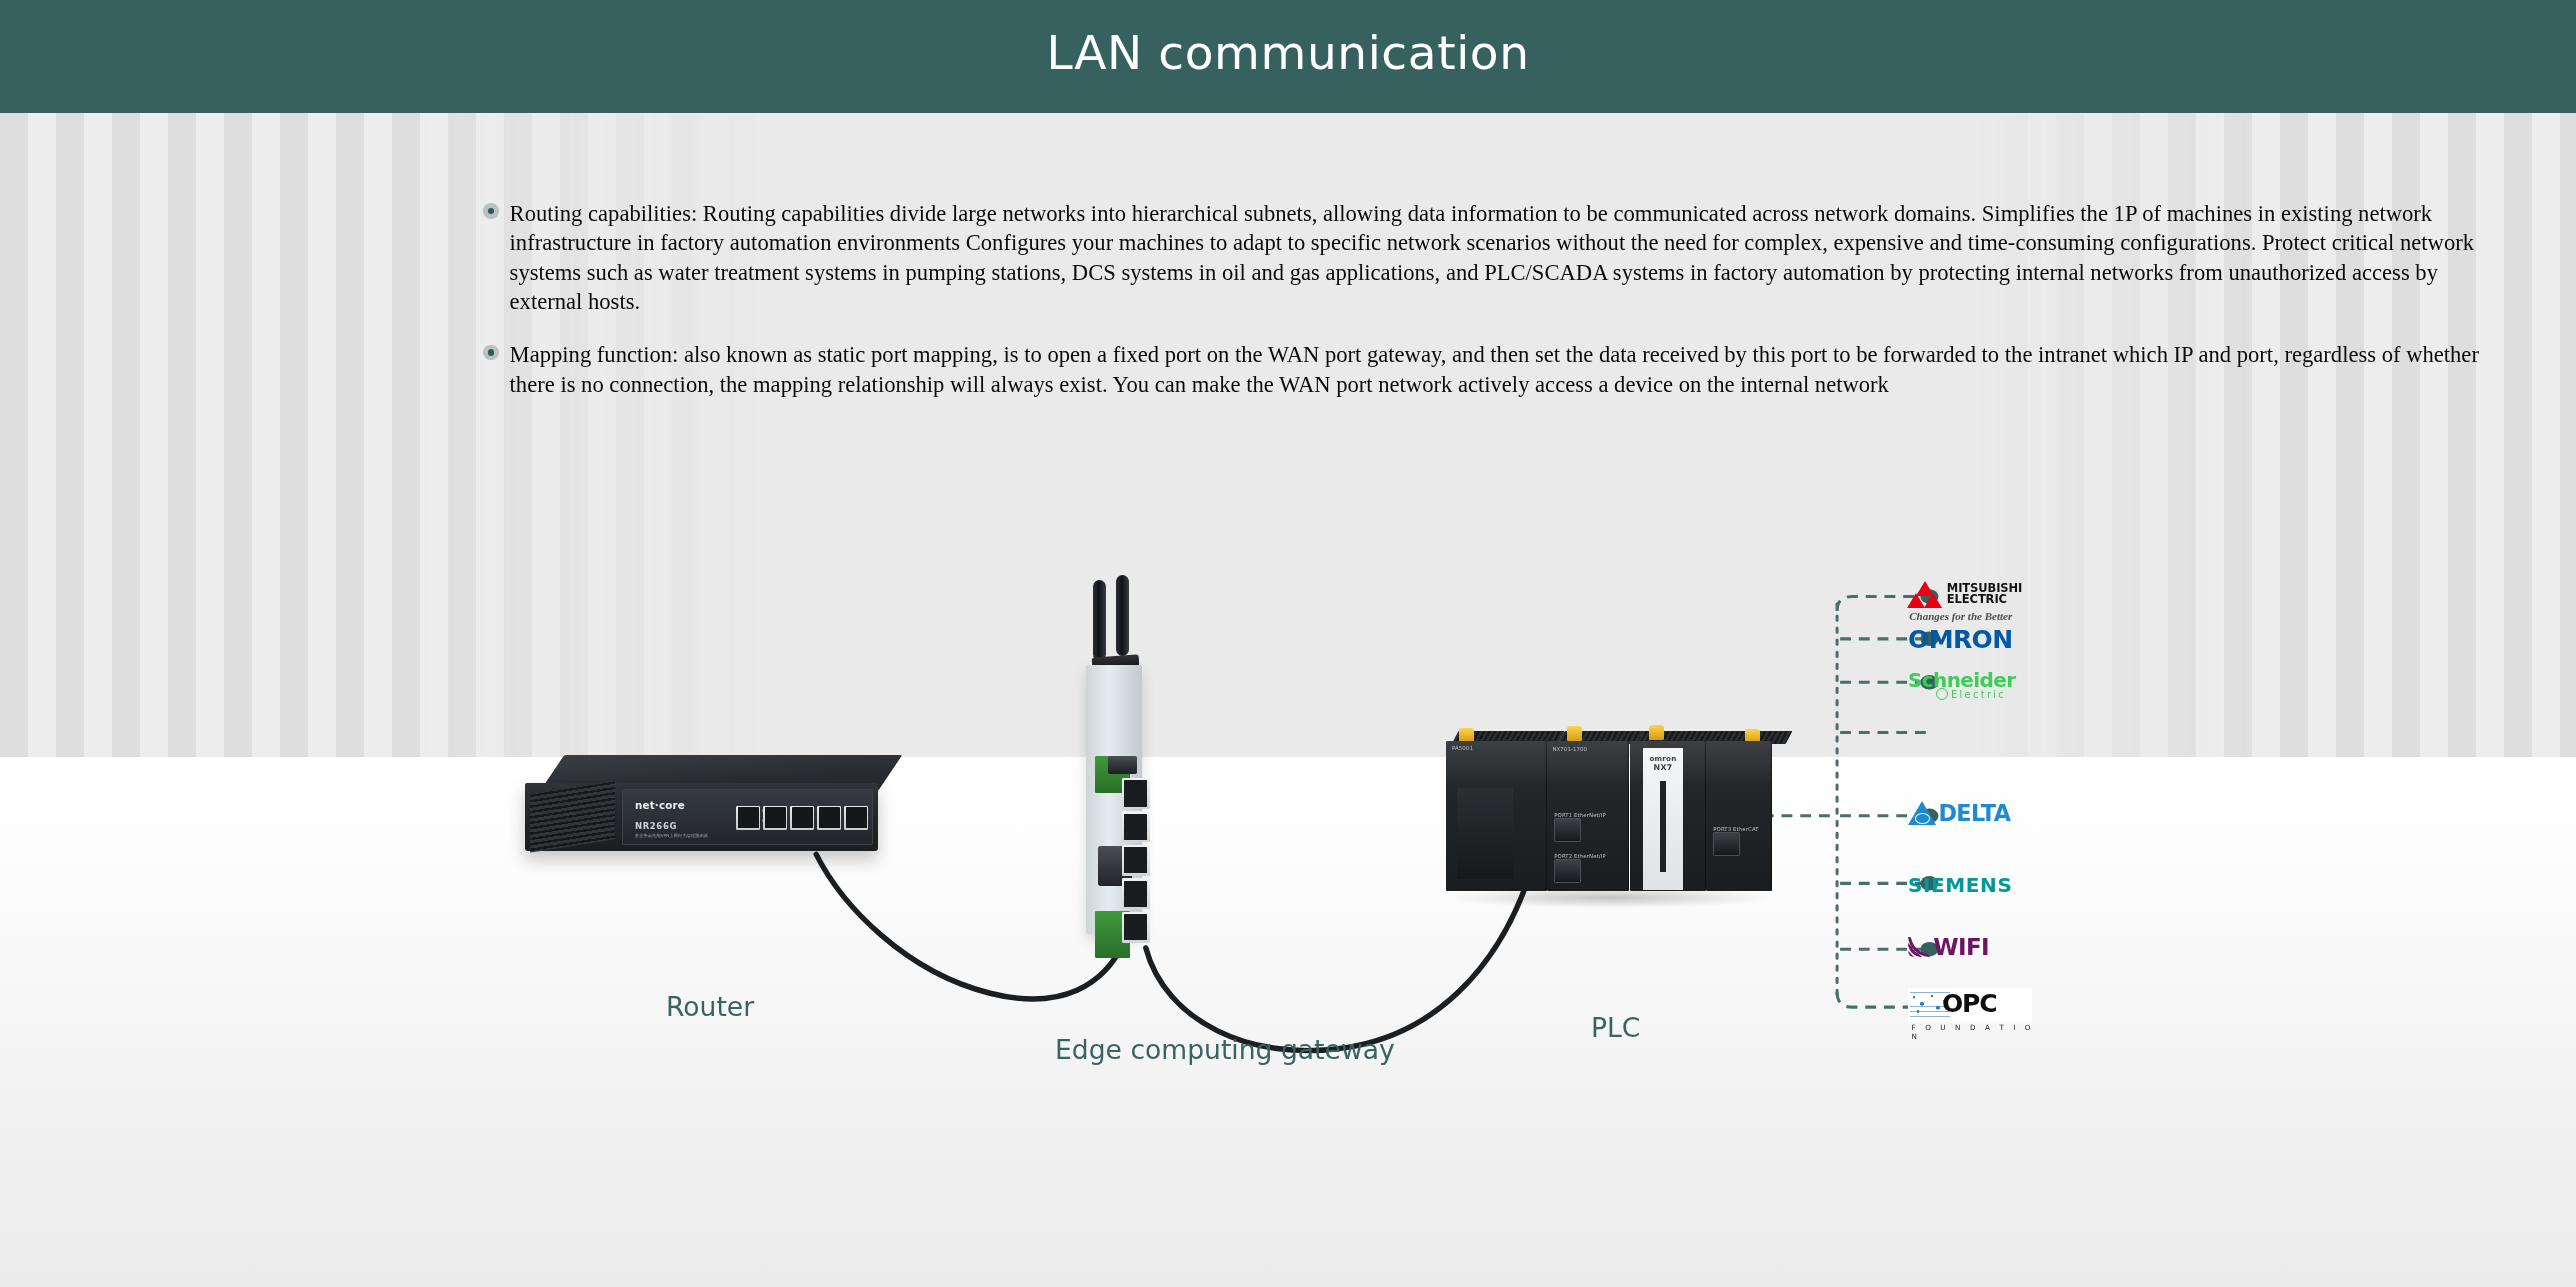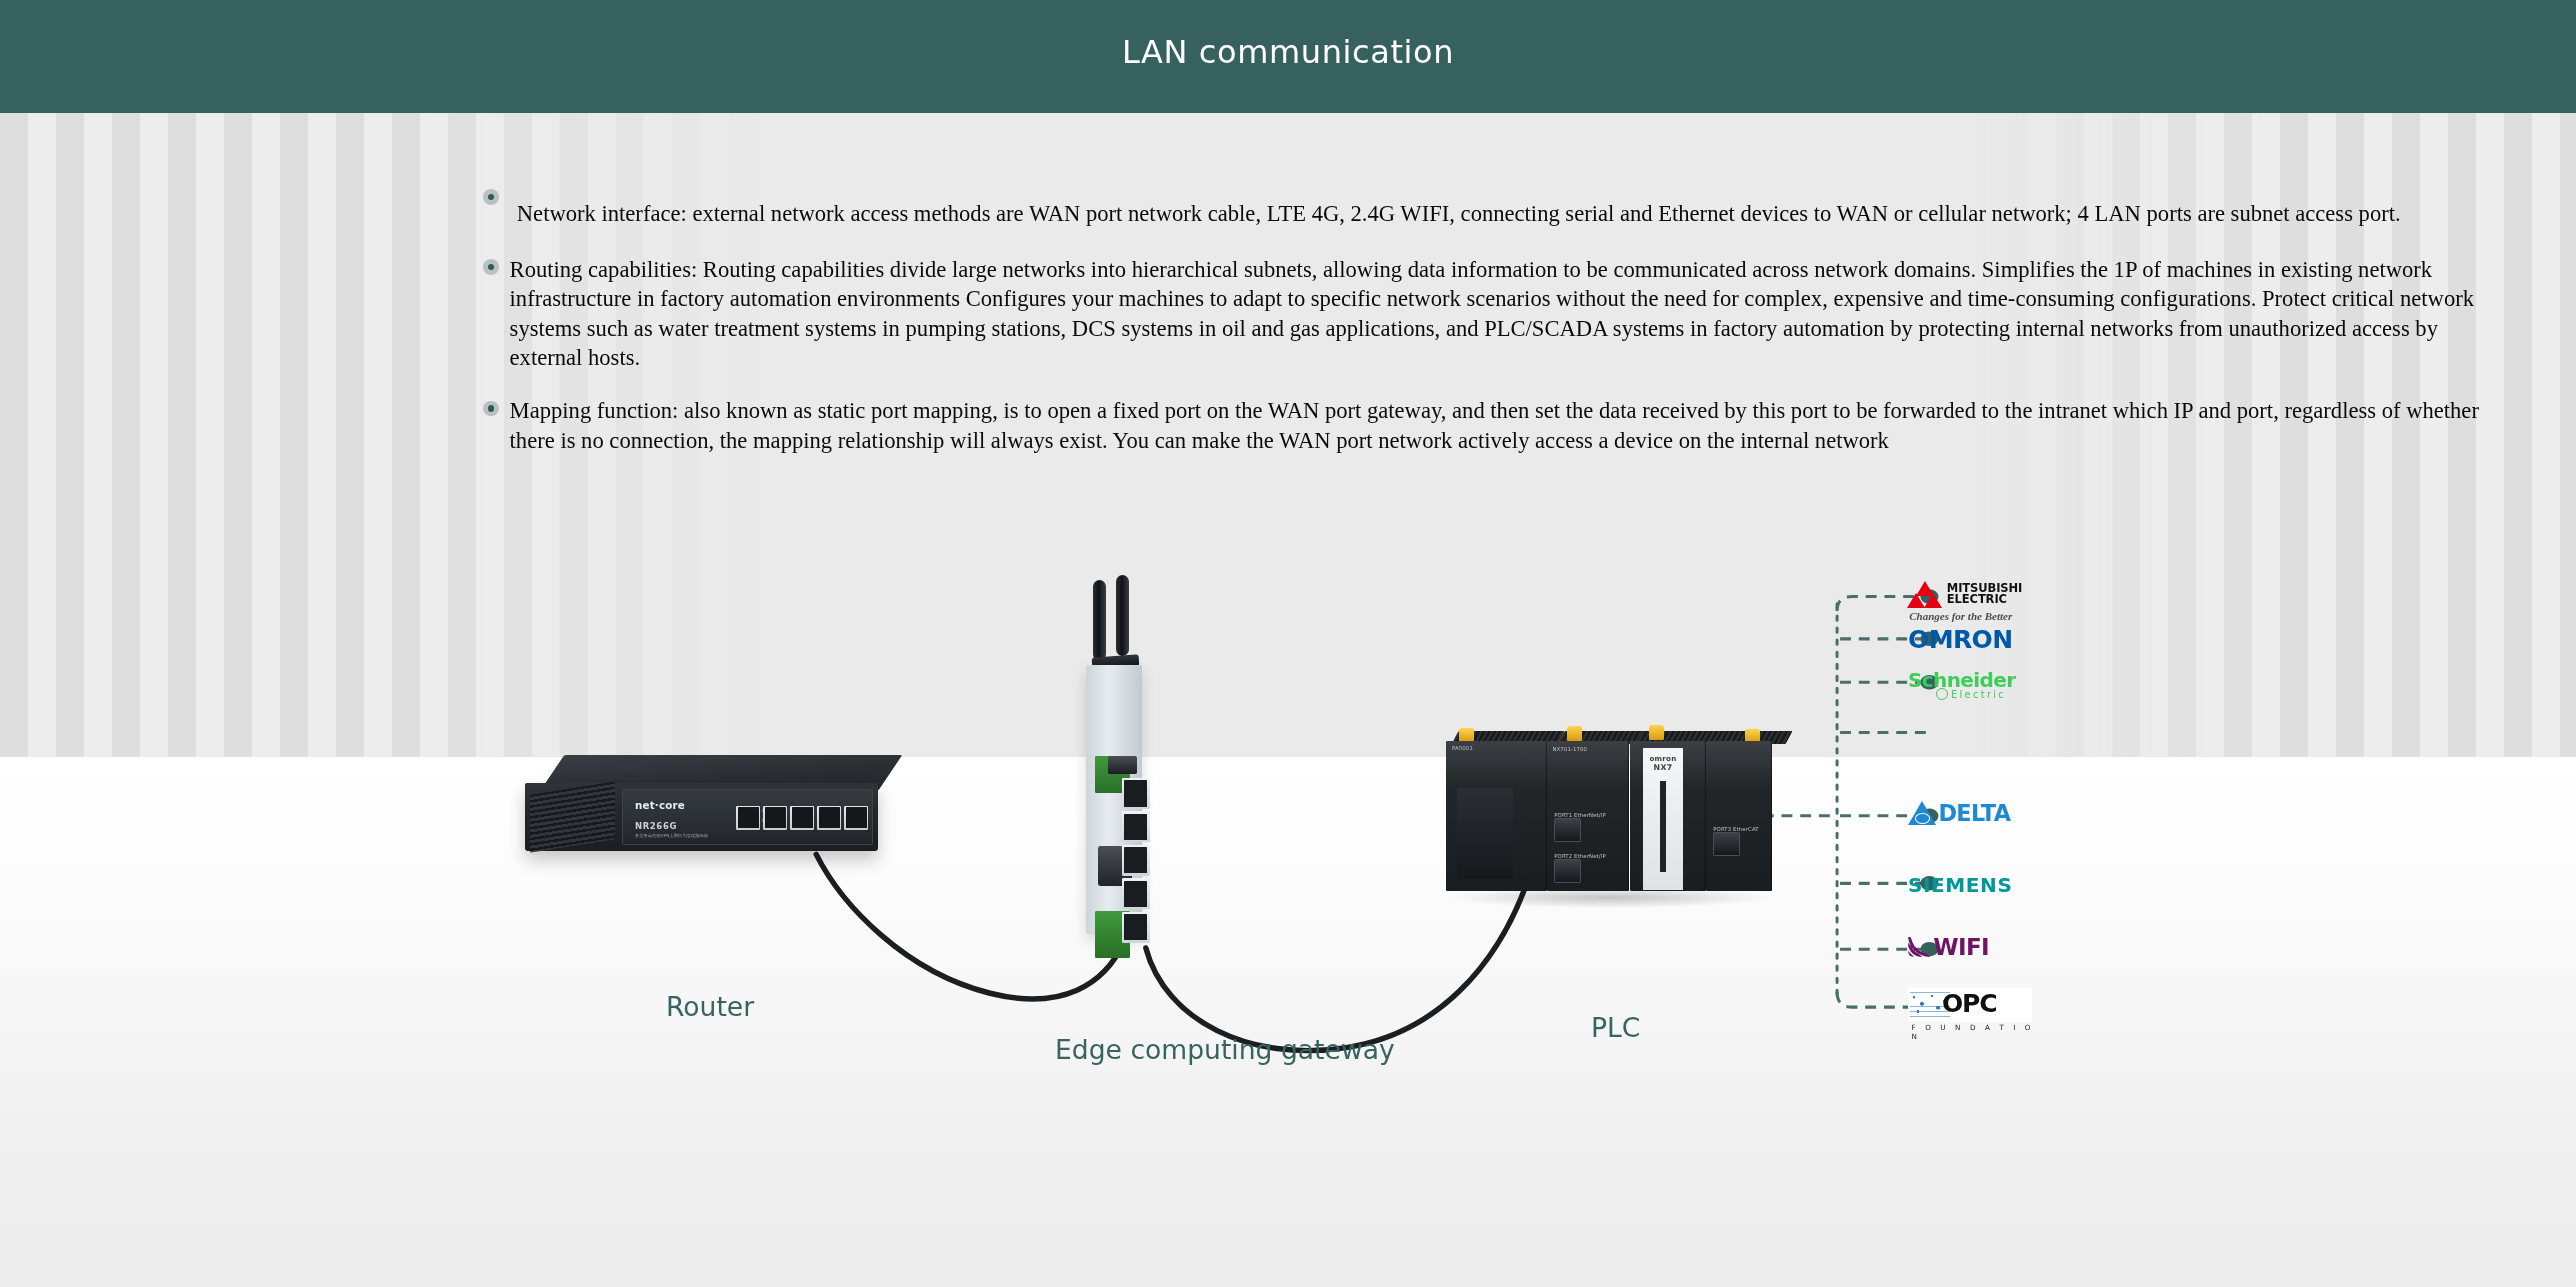--- a/index.html
+++ b/index.html
@@ -55,21 +55,21 @@
     position:absolute; left:0; top:0; width:2576px; height:113px;
     background:#36615f;
     z-index:6;
   }
   .header-title{
     position:absolute; left:0; top:0; width:100%; height:100%;
     display:flex; align-items:center; justify-content:center;
     color:#ffffff;
     font-family:"DejaVu Sans", sans-serif;
     font-weight:400;
-    font-size:32px;
+    font-size:47px;
     letter-spacing:0.6px;
     padding-bottom:8.5px;
   }
 
   
   .bullets{
     position:absolute; left:483px; top:199px; width:2028px;
     z-index:5;
   }
   .bullet{
@@ -412,24 +412,20 @@
   <div class="stripe-band">
     <div class="stripes-left"></div>
     <div class="stripes-right"></div>
   </div>
 
   <div class="header">
     <div class="header-title">LAN communication</div>
   </div>
 
   <div class="bullets">
-    <div class="bullet b1">
-      <span class="dot"></span>
-      <span class="txt">Network interface: external network access methods are WAN port network cable, LTE 4G, 2.4G WIFI, connecting serial and Ethernet devices to WAN or cellular network; 4 LAN ports are subnet access port.</span>
-    </div>
     <div class="bullet b2">
       <span class="dot"></span>
       <span class="txt">Routing capabilities: Routing capabilities divide large networks into hierarchical subnets, allowing data information to be communicated across network domains. Simplifies the 1P of machines in existing network infrastructure in factory automation environments Configures your machines to adapt to specific network scenarios without the need for complex, expensive and time-consuming configurations. Protect critical network systems such as water treatment systems in pumping stations, DCS systems in oil and gas applications, and PLC/SCADA systems in factory automation by protecting internal networks from unauthorized access by external hosts.</span>
     </div>
     <div class="bullet b3">
       <span class="dot"></span>
       <span class="txt">Mapping function: also known as static port mapping, is to open a fixed port on the WAN port gateway, and then set the data received by this port to be forwarded to the intranet which IP and port, regardless of whether there is no connection, the mapping relationship will always exist. You can make the WAN port network actively access a device on the internal network</span>
     </div>
   </div>
 

